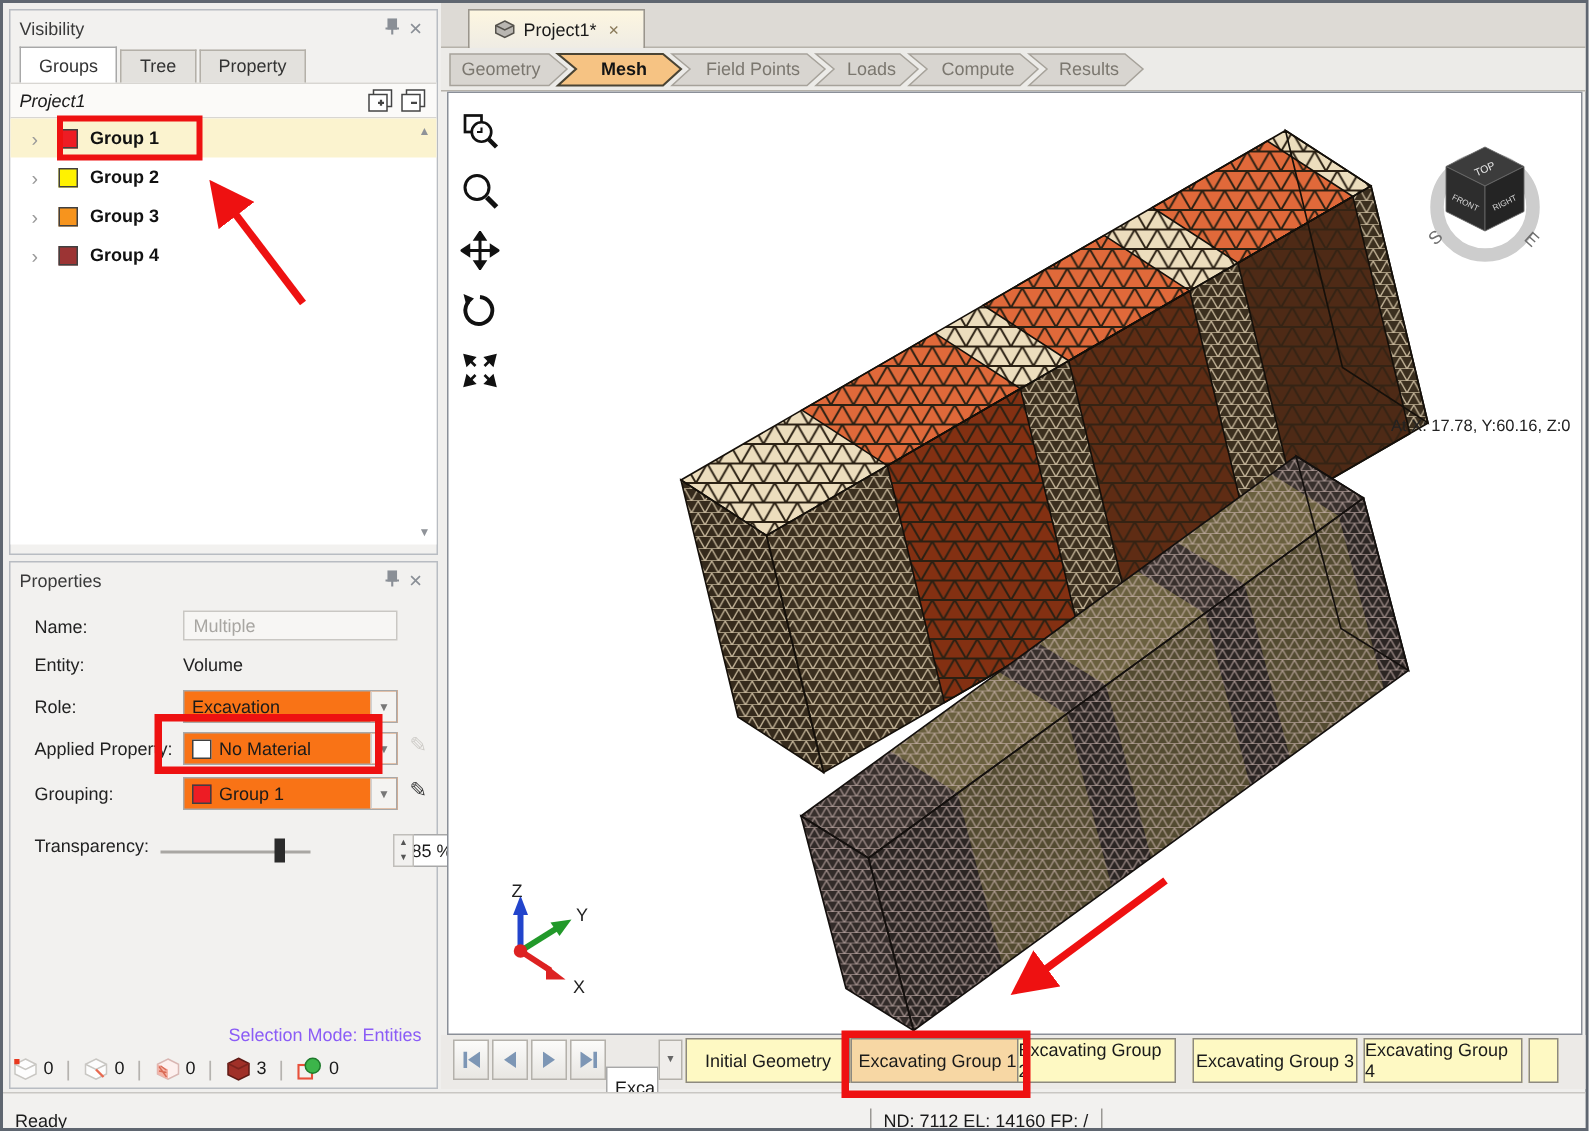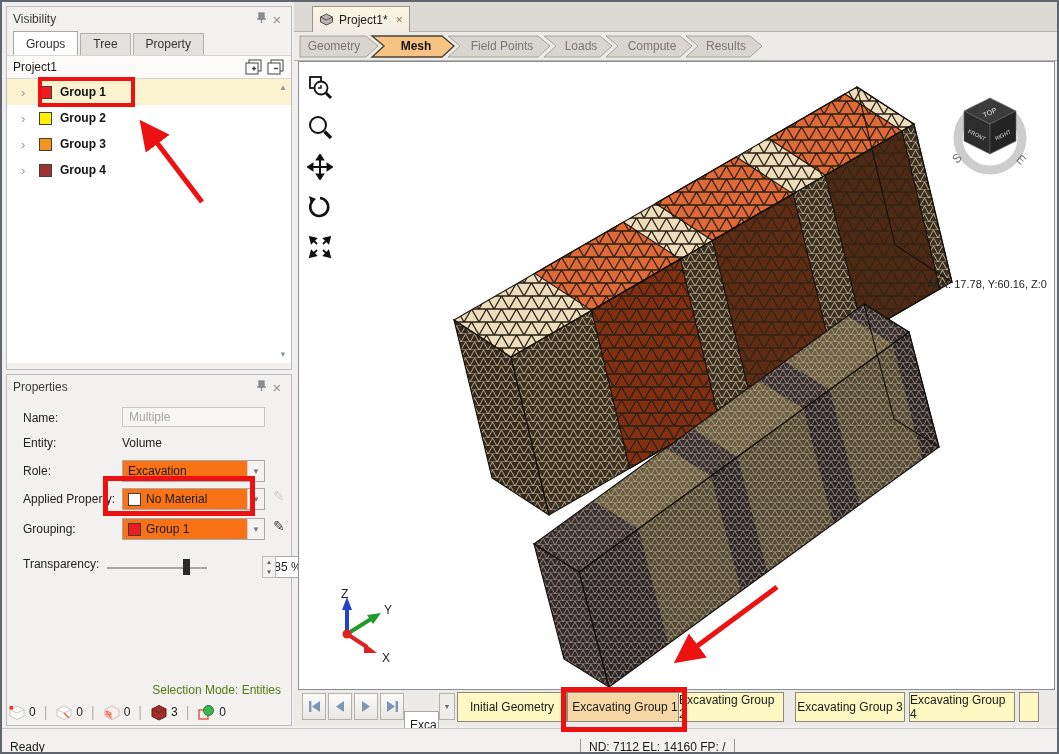--- a/index.html
+++ b/index.html
@@ -12,21 +12,21 @@
   .panel { background:#f2f1ef; border:1px solid #b8bcc2; }
   .panel-title { height:24px; display:flex; align-items:center; padding:0 6px; color:#3a3a3a; }
   .panel-title .t { flex:1; }
   .title-ico { color:#8a8f96; font-size:13px; width:16px; text-align:center; cursor:pointer; }
 
   .vtabs { display:flex; align-items:flex-end; height:24px; padding-left:6px; gap:2px; }
   .vtab { padding:3px 12px 4px; background:#e3e1dd; border:1px solid #b4b0a8; border-bottom:none; color:#333; }
   .vtab.active { background:#ffffff; padding-top:5px; font-weight:normal; border-color:#a8a8a8; }
 
   .proj-row { height:24px; background:#fbfaf8; border-top:1px solid #d8d6d2; border-bottom:1px solid #d8d6d2; display:flex; align-items:center; padding:0 6px; }
-  .proj-row .t { flex:1; }
+  .proj-row .t { flex:1;font-style:italic; }
   .mini-btn { width:18px; height:16px; margin-left:4px; position:relative; cursor:pointer; }
 
   .tree { background:#ffffff; position:relative; }
   .tree-row { height:26px; display:flex; align-items:center; padding-left:14px; }
   .tree-row.sel { background:#fbf3cf; }
   .chev { color:#9a9a9a; font-size:13px; width:16px; }
   .swatch { width:13px; height:13px; border:1px solid #404040; margin:0 8px 0 2px; }
   .tree-label { font-weight:bold; color:#111; }
   .sb-arrow { position:absolute; right:4px; color:#8f9399; font-size:8px; cursor:pointer; }
 
@@ -36,28 +36,28 @@
   .combo { position:absolute; left:115px; width:143px; height:22px; border:1px solid #a8a8a8; background:#f97316; display:flex; align-items:center; padding-left:5px; cursor:pointer; }
   .combo .dd { margin-left:auto; width:17px; height:100%; border-left:1px solid #d0d0d0; display:flex; align-items:center; justify-content:center; color:#777; font-size:8px; background:#f4f3f1; }
   .combo .swatch { margin:0 5px 0 0; }
   .pencil { position:absolute; left:266px; font-size:14px; transform:rotate(0deg); cursor:pointer; }
 
   .slider-track { position:absolute; left:100px; width:100px; height:2px; background:#a9a7a3; }
   .slider-handle { position:absolute; width:7px; height:16px; background:#2b2b2b; cursor:pointer; }
   .spin { position:absolute; left:212px; width:42px; height:22px; border:1px solid #a8a8a8; background:#fff; display:flex; align-items:center; justify-content:center; }
   .spin-btns { position:absolute; left:255px; width:14px; height:22px; border:1px solid #c0beba; background:#f2f1ef; font-size:6px; color:#555; display:flex; flex-direction:column; align-items:center; justify-content:space-around; cursor:pointer; }
 
-  .selmode { position:absolute; right:10px; color:#4d7c0f; }
+  .selmode { position:absolute; right:10px; color:#8b5cf6; }
   .counters { position:absolute; left:6px; top:698px; width:280px; height:24px; display:flex; align-items:center; }
   .cnt { display:flex; align-items:center; gap:3px; }
   .cnt-sep { color:#b5b3af; margin:0 8px; font-size:14px; }
 
   
   .doctab-strip { position:absolute; left:292px; top:0; width:765px; height:30px; background:#dddad5; border-bottom:1px solid #b6b2aa; }
-  .doctab { position:absolute; left:18px; top:4px; height:26px; padding:0 6px; background:linear-gradient(#fdf6e0,#efece4); border:1px solid #9a958c; border-bottom:none; display:flex; align-items:center; gap:5px; }
+  .doctab { position:absolute; left:18px; top:4px; height:26px; padding:0 16px; background:linear-gradient(#fdf6e0,#efece4); border:1px solid #9a958c; border-bottom:none; display:flex; align-items:center; gap:5px; }
   .doctab .x { color:#8a7a5a; margin-left:3px; cursor:pointer; }
 
   .workflow { position:absolute; left:292px; top:30px; width:765px; height:29px; background:#ecebe8; border-bottom:1px solid #b6b2aa; }
 
   .viewport { position:absolute; left:296px; top:59px; width:757px; height:629px; background:#ffffff; border:1px solid #8a8f98; }
 
   .vtoolbar { position:absolute; left:303px; top:70px; width:34px; display:flex; flex-direction:column; gap:10px; }
   .vtool { width:30px; height:30px; display:flex; align-items:center; justify-content:center; cursor:pointer; }
 
   .coords { position:absolute; left:880px; top:276px; width:165px; text-align:right; font-size:11px; color:#222; }

